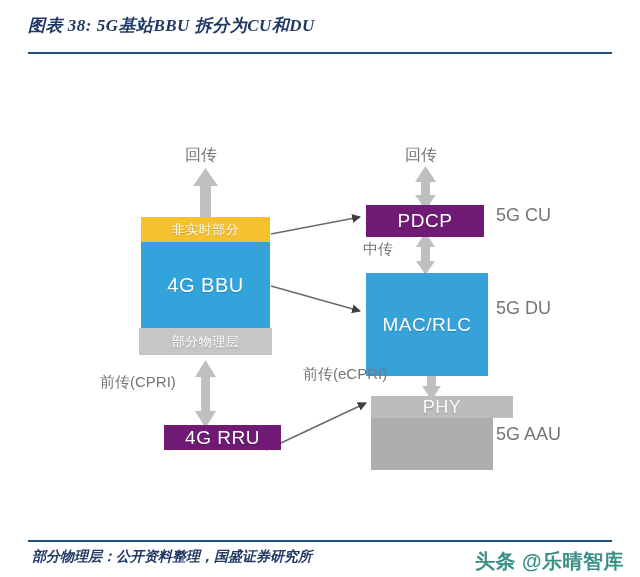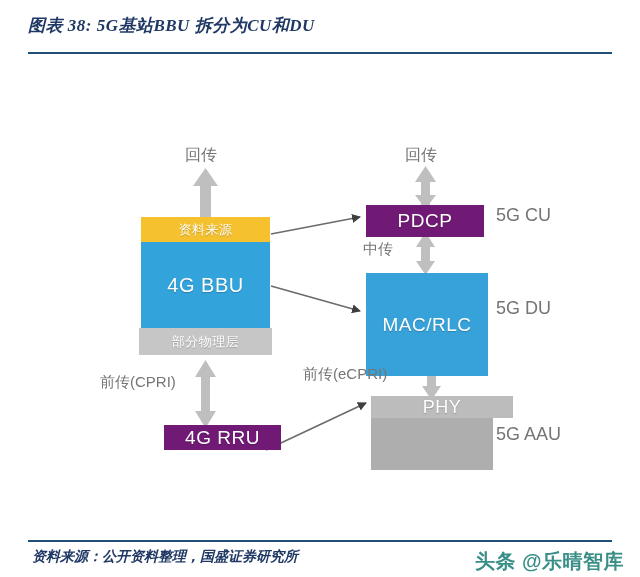--- a/index.html
+++ b/index.html
@@ -213,21 +213,21 @@
       <path d="M431.5 338 L441 324 L422 324 Z" fill="#bfbfbf"></path>
     </g>
 
     <line x1="271" y1="172" x2="360" y2="155" stroke="#6b6b6b" stroke-width="1.6" marker-end="url(#dark-arrow)"></line>
 
     <line x1="271" y1="224" x2="360" y2="249" stroke="#6b6b6b" stroke-width="1.6" marker-end="url(#dark-arrow)"></line>
 
     <line x1="266" y1="388" x2="366" y2="341" stroke="#6b6b6b" stroke-width="1.6" marker-end="url(#dark-arrow)"></line>
   </svg>
 
-  <div class="node" id="node-nonrealtime">资料来源</div>
+  <div class="node" id="node-nonrealtime">非实时部分</div>
 
   <div class="node" id="node-4gbbu">4G BBU</div>
 
   <div class="node" id="node-partialphy">部分物理层</div>
 
   <div class="node" id="node-4grru">4G RRU</div>
 
   <div class="node" id="node-pdcp">PDCP</div>
 
   <div class="node" id="node-macrlc">MAC/RLC</div>
@@ -247,14 +247,14 @@
   <div class="label" id="label-fronthaul-ecpri">前传(eCPRI)</div>
 
   <div class="label" id="label-5gcu">5G CU</div>
 
   <div class="label" id="label-5gdu">5G DU</div>
 
   <div class="label" id="label-5gaau">5G AAU</div>
 </div>
 
 <div class="footer-rule"></div>
-<div class="footer-source">资料来源：公开资料整理，国盛证券研究所</div>
+<div class="footer-source">部分物理层：公开资料整理，国盛证券研究所</div>
 <div class="watermark">头条 @乐晴智库</div>
 
 </body></html>

